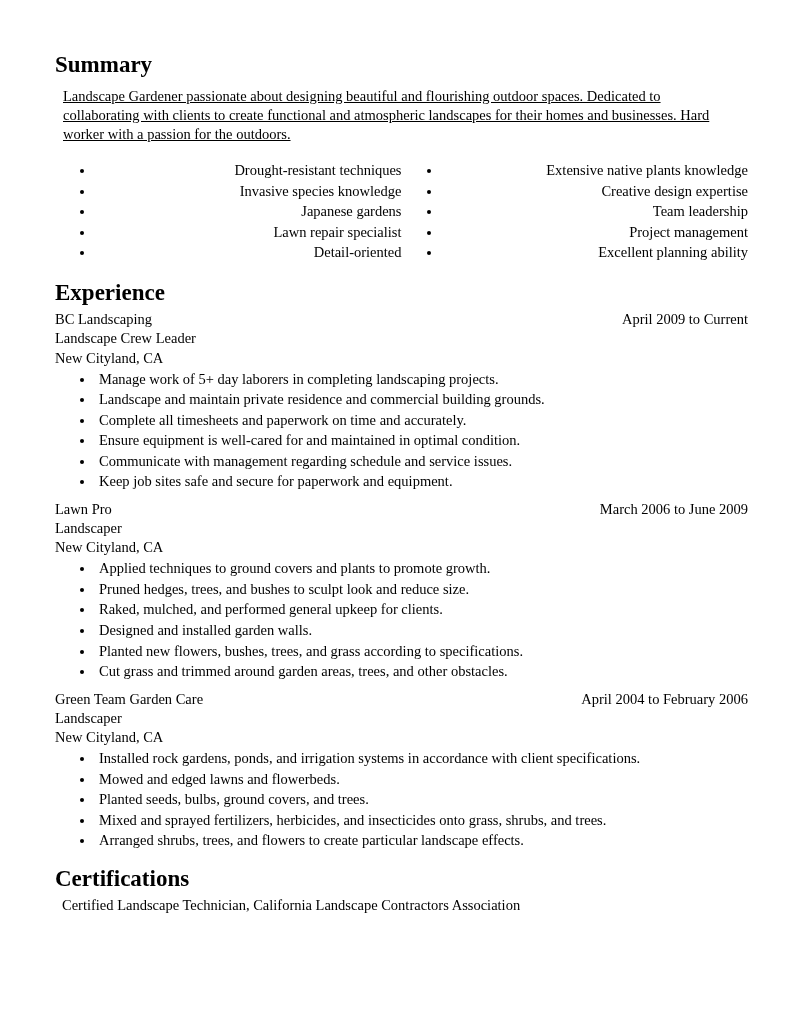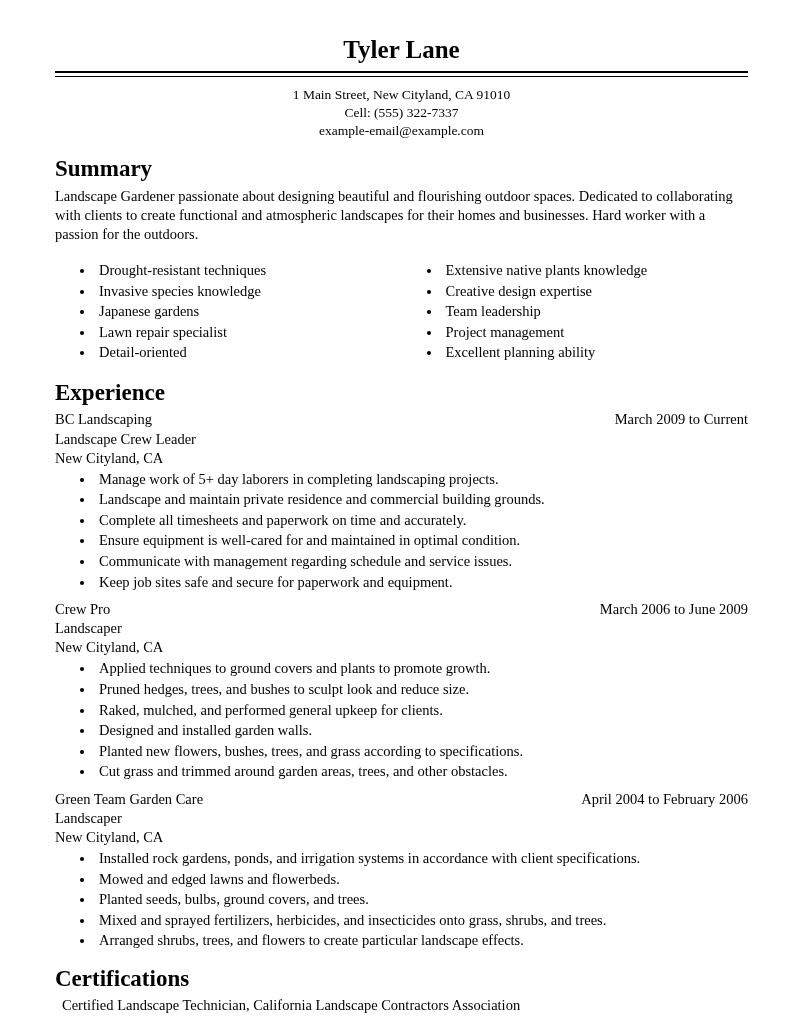--- a/index.html
+++ b/index.html
@@ -36,22 +36,22 @@
     font-size: 13.5px;
     line-height: 1.35;
   }
   .section { margin-top: 15px; }
   .section-title {
     margin: 0 0 4px 0;
     font-size: 23px;
     font-weight: bold;
     line-height: 1.2;
   }
-  .summary-text { margin: 0; }
-  .highlight-cols { display: flex; }
+  .summary-text { margin: 8px; text-decoration: underline; }
+  .highlight-cols { display: flex; text-align: right; }
   .highlight-cols ul { width: 50%; }
   ul.bullets {
     margin: 2px 0 0 0;
     padding-left: 40px;
     list-style-type: disc;
   }
   ul.bullets li {
     padding-left: 4px;
     line-height: 1.28;
     margin: 0 0 2px 0;
@@ -67,29 +67,20 @@
   .job-dates { white-space: nowrap; }
   .job-role { font-weight: normal; }
   .job-location { }
   .cert-text { margin: 2px 0 0 7px; }
 </style>
 </head>
 <body>
 
 <div class="page">
 
-  <header>
-    <h1 class="candidate-name">Tyler Lane</h1>
-    <div class="double-rule"></div>
-    <div class="contact">
-      <div>1 Main Street, New Cityland, CA 91010</div>
-      <div>Cell: (555) 322-7337</div>
-      <div>example-email@example.com</div>
-    </div>
-  </header>
 
   <section class="section">
     <h2 class="section-title">Summary</h2>
     <p class="summary-text">Landscape Gardener passionate about designing beautiful and flourishing outdoor spaces. Dedicated to collaborating with clients to create functional and atmospheric landscapes for their homes and businesses. Hard worker with a passion for the outdoors.</p>
   </section>
 
   <section class="section">
     <div class="highlight-cols">
       <ul class="bullets">
         <li>Drought-resistant techniques</li>
@@ -107,37 +98,37 @@
       </ul>
     </div>
   </section>
 
   <section class="section">
     <h2 class="section-title">Experience</h2>
 
     <div class="job">
       <div class="job-head">
         <span class="job-company">BC Landscaping</span>
-        <span class="job-dates">March 2009 to Current</span>
+        <span class="job-dates">April 2009 to Current</span>
       </div>
       <div class="job-role">Landscape Crew Leader</div>
       <div class="job-location">New Cityland, CA</div>
       <ul class="bullets">
         <li>Manage work of 5+ day laborers in completing landscaping projects.</li>
         <li>Landscape and maintain private residence and commercial building grounds.</li>
         <li>Complete all timesheets and paperwork on time and accurately.</li>
         <li>Ensure equipment is well-cared for and maintained in optimal condition.</li>
         <li>Communicate with management regarding schedule and service issues.</li>
         <li>Keep job sites safe and secure for paperwork and equipment.</li>
       </ul>
     </div>
 
     <div class="job">
       <div class="job-head">
-        <span class="job-company">Crew Pro</span>
+        <span class="job-company">Lawn Pro</span>
         <span class="job-dates">March 2006 to June 2009</span>
       </div>
       <div class="job-role">Landscaper</div>
       <div class="job-location">New Cityland, CA</div>
       <ul class="bullets">
         <li>Applied techniques to ground covers and plants to promote growth.</li>
         <li>Pruned hedges, trees, and bushes to sculpt look and reduce size.</li>
         <li>Raked, mulched, and performed general upkeep for clients.</li>
         <li>Designed and installed garden walls.</li>
         <li>Planted new flowers, bushes, trees, and grass according to specifications.</li>

